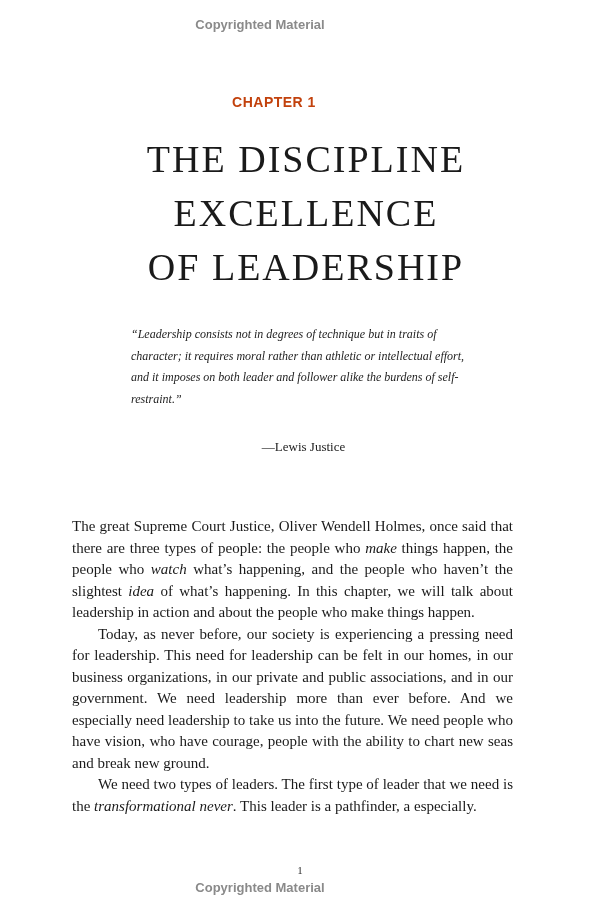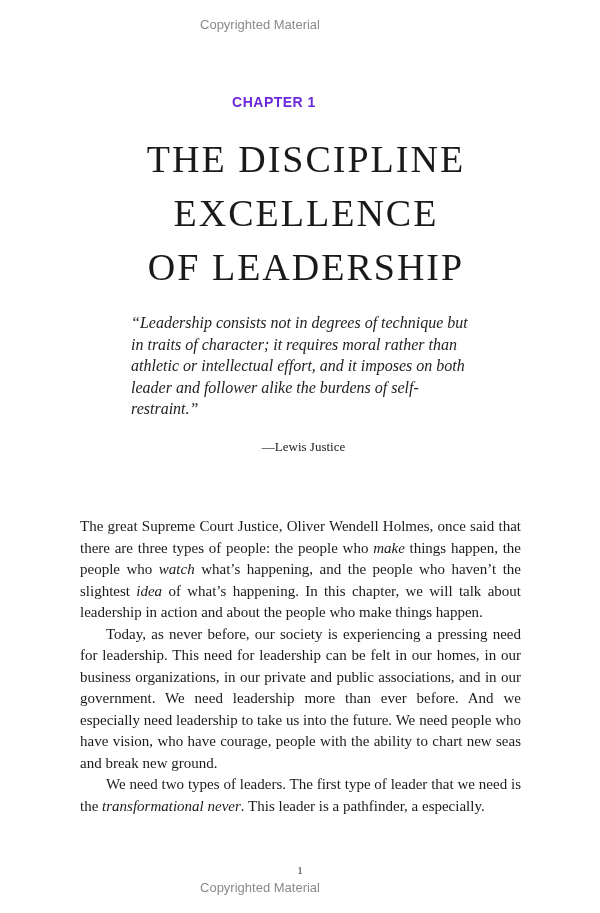--- a/index.html
+++ b/index.html
@@ -1,29 +1,29 @@
 <!DOCTYPE html>
 <html><head>
 <meta charset="utf-8">
 <style>
   html, body { margin: 0; padding: 0; background: #ffffff; }
   body { width: 600px; height: 913px; position: relative; overflow: hidden; color: #1a1a1a; }
   .watermark { position: absolute; left: 0; width: 520px; text-align: center;
-    font-family: "Liberation Sans", sans-serif; font-weight: normal; font-size: 13px; color: #8a8a8a; }
+    font-family: "Liberation Sans", sans-serif; font-weight: bold; font-size: 13px; color: #8a8a8a; }
   .wm-top { top: 17px; }
   .wm-bottom { top: 880px; }
   .chapter-label { position: absolute; top: 94px; left: 0; width: 548px; text-align: center;
-    font-family: "Liberation Sans", sans-serif; font-weight: bold; font-size: 14px; letter-spacing: 0.5px; color: #6d28d9; }
+    font-family: "Liberation Sans", sans-serif; font-weight: bold; font-size: 14px; letter-spacing: 0.5px; color: #c2410c; }
   .title { position: absolute; top: 126px; left: 0; width: 600px; text-align: center;
     font-family: "Liberation Serif", serif; font-size: 38px; line-height: 54px; letter-spacing: 2px; color: #1a1a1a; font-weight: normal; margin: 6px; }
-  .epigraph { position: absolute; top: 312px; left: 131px; width: 345px;
-    font-family: "Liberation Serif", serif; font-style: italic; font-size: 16px; line-height: 21.5px; color: #222; }
+  .epigraph { position: absolute; top: 324px; left: 131px; width: 345px;
+    font-family: "Liberation Serif", serif; font-style: italic; font-size: 12px; line-height: 21.5px; color: #222; }
   .attribution { position: absolute; top: 439px; left: 131px; width: 345px; text-align: center;
     font-family: "Liberation Serif", serif; font-size: 13px; color: #222; }
-  .body-text { position: absolute; top: 516px; left: 80px; width: 441px;
+  .body-text { position: absolute; top: 516px; left: 72px; width: 441px;
     font-family: "Liberation Serif", serif; font-size: 15px; line-height: 21.5px; color: #1a1a1a; text-align: justify; }
   .body-text p { margin: 0; }
   .body-text p.indent { text-indent: 26px; }
   .page-number { position: absolute; top: 864px; left: 0; width: 600px; text-align: center;
     font-family: "Liberation Serif", serif; font-size: 11px; color: #333; }
 </style>
 </head>
 <body>
 
 <div class="watermark wm-top">Copyrighted Material</div>

